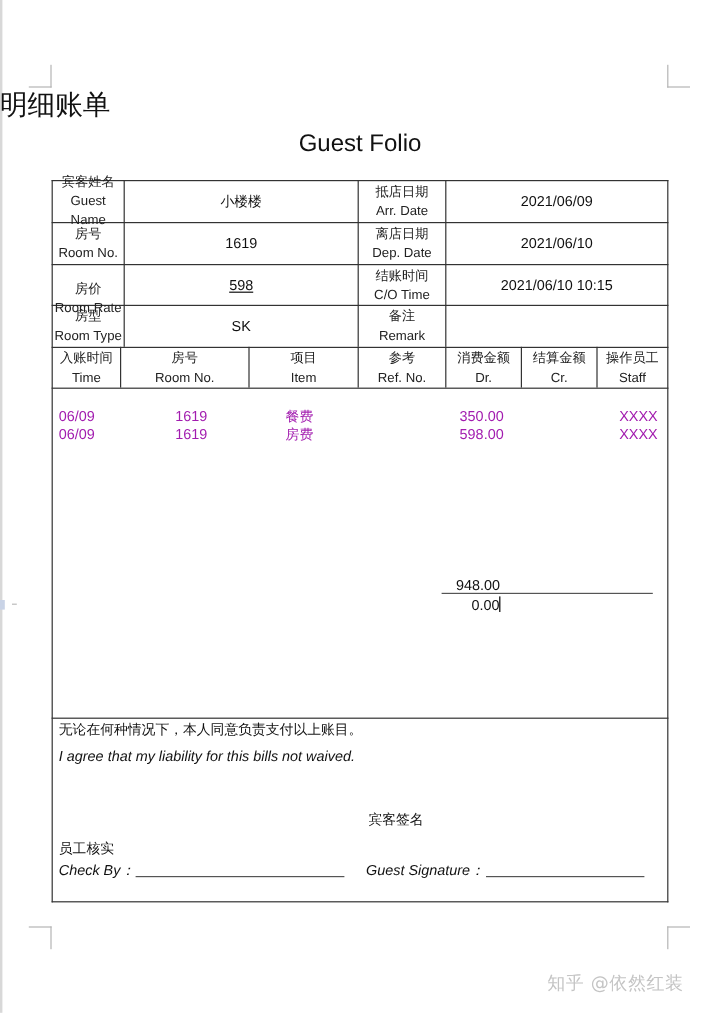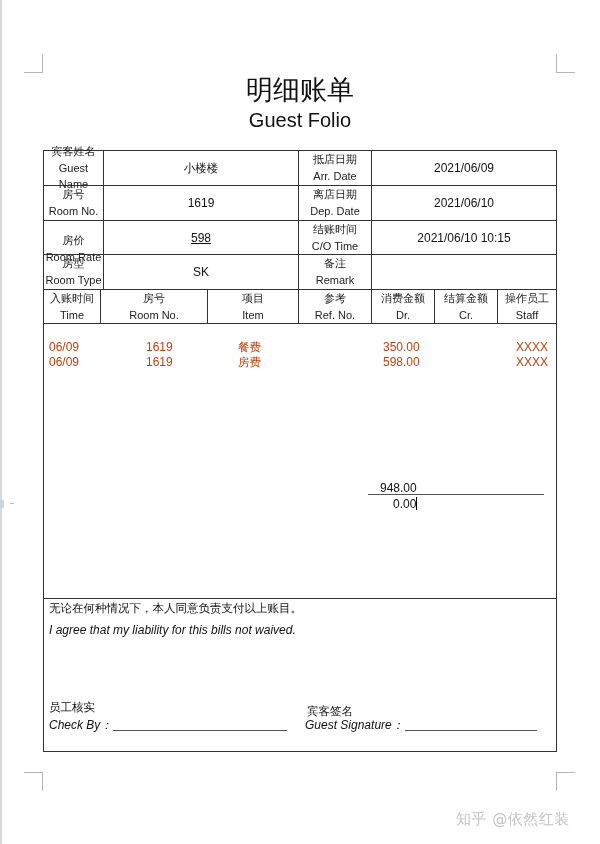--- a/index.html
+++ b/index.html
@@ -9,29 +9,29 @@
   }
   .left-edge { position: absolute; left: 0; top: 0; width: 2px; height: 844px; background: #d8d8d8; }
   .corner { position: absolute; width: 18px; height: 18px; border-color: #b5b5b5; border-style: solid; border-width: 0; }
   .c-tl { left: 24px; top: 54px; border-right-width: 1px; border-bottom-width: 1px; }
   .c-tr { left: 556px; top: 54px; border-left-width: 1px; border-bottom-width: 1px; }
   .c-bl { left: 24px; top: 772px; border-right-width: 1px; border-top-width: 1px; }
   .c-br { left: 556px; top: 772px; border-left-width: 1px; border-top-width: 1px; }
   .side-marker { position: absolute; left: 0; top: 500px; width: 4px; height: 8px; background: #c9d3e6; }
   .side-dash { position: absolute; left: 10px; top: 503px; width: 4px; height: 1px; background: #bbb; }
 
-  .title-cn { position: absolute; left: 0; width: 600px; top: 72px; text-align: center; font-size: 27px; font-family: "DejaVu Sans", sans-serif; }
+  .title-cn { position: absolute; left: 0; width: 600px; top: 72px; text-align: left; font-size: 23px; font-family: "DejaVu Sans", sans-serif; }
   .title-en { position: absolute; left: 0; width: 600px; top: 109px; text-align: center; font-size: 20px; }
   .line { position: absolute; background: #333; }
   .cell { position: absolute; display: flex; flex-direction: column; align-items: center; justify-content: center; text-align: center; line-height: 16px; font-size: 11px; }
   .cell .cn { font-family: "DejaVu Sans", sans-serif; font-size: 11px; color: #222; }
   .cell .en { font-size: 11px; color: #222; }
   .val { position: absolute; display: flex; align-items: center; justify-content: center; font-size: 12px; color: #111; }
 
-  .row-txt { position: absolute; font-size: 12px; color: #c2410c; }
+  .row-txt { position: absolute; font-size: 12px; color: #a21caf; }
   .row-cn { font-family: "DejaVu Sans", sans-serif; font-size: 11.5px; }
   .tot { position: absolute; font-size: 12px; }
   .caret { display: inline-block; width: 1px; height: 13px; background: #000; vertical-align: -2px; }
 
   .foot-cn { position: absolute; font-family: "DejaVu Sans", sans-serif; font-size: 11.5px; }
   .foot-en { position: absolute; font-size: 12px; font-style: italic; }
   .sigline { position: absolute; height: 1px; background: #555; }
 
   .watermark { position: absolute; left: 456px; top: 810px; font-family: "DejaVu Sans", sans-serif; font-size: 15px; color: #c4c4c4; letter-spacing: 0.5px; }
 </style>
@@ -166,18 +166,18 @@
   <div class="line" style="left:368px;top:494px;width:176px;height:1px;background:#555;"></div>
   <span class="tot" style="left:393px;top:497px;"><span>0.00</span><span class="caret"></span></span>
 
   <span class="foot-cn" style="left:49px;top:601px;">无论在何种情况下，本人同意负责支付以上账目。</span>
   <span class="foot-en" style="left:49px;top:623px;">I agree that my liability for this bills not waived.</span>
 
   <span class="foot-cn" style="left:49px;top:700px;">员工核实</span>
   <span class="foot-en" style="left:49px;top:717px;">Check By：</span>
   <div class="sigline" style="left:113px;top:730px;width:174px;"></div>
 
-  <span class="foot-cn" style="left:307px;top:704px;">宾客签名</span>
+  <span class="foot-cn" style="left:307px;top:676px;">宾客签名</span>
   <span class="foot-en" style="left:305px;top:717px;">Guest Signature：</span>
   <div class="sigline" style="left:405px;top:730px;width:132px;"></div>
 </div>
 
 <div class="watermark">知乎 @依然红装</div>
 
 </body></html>

